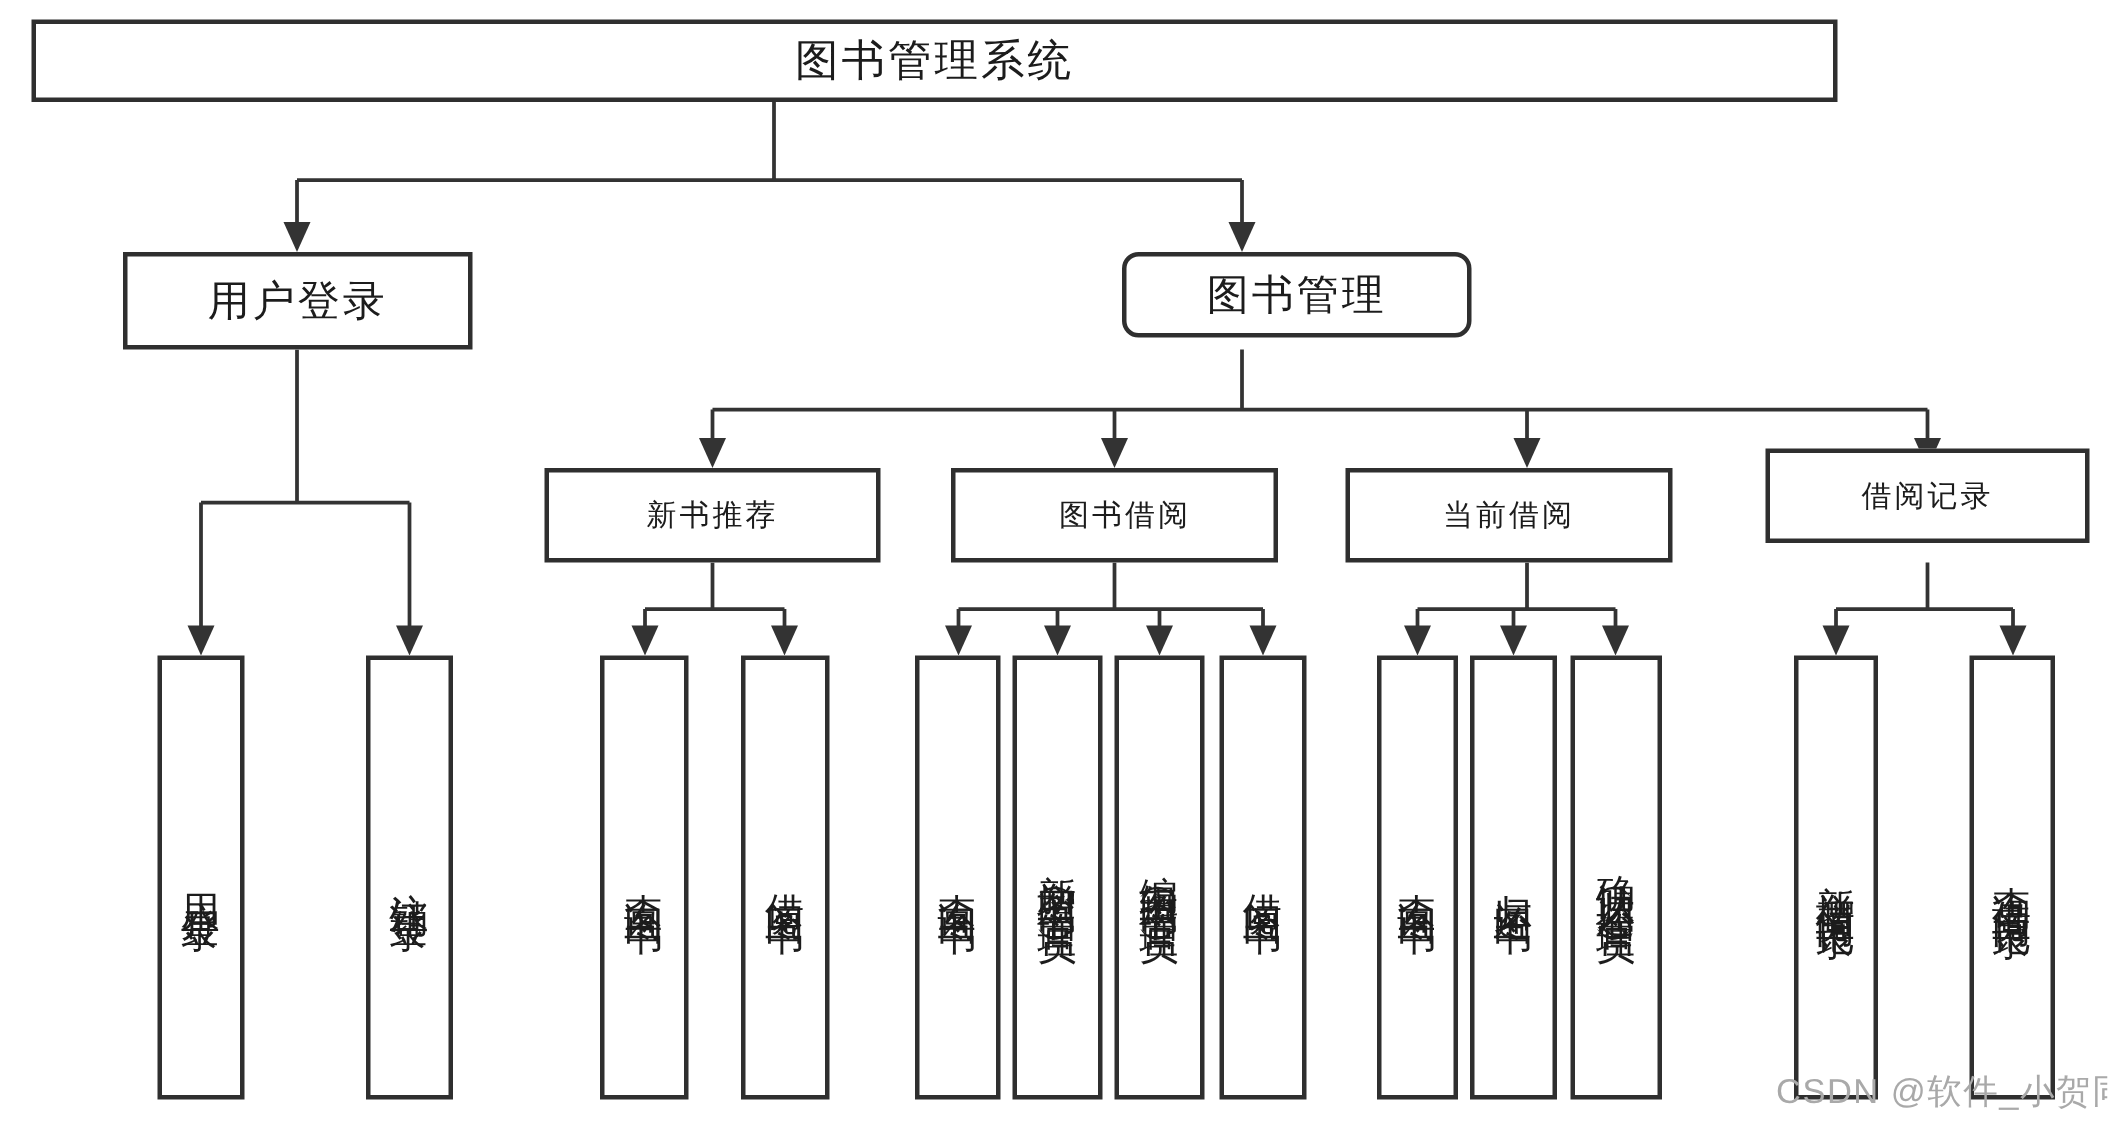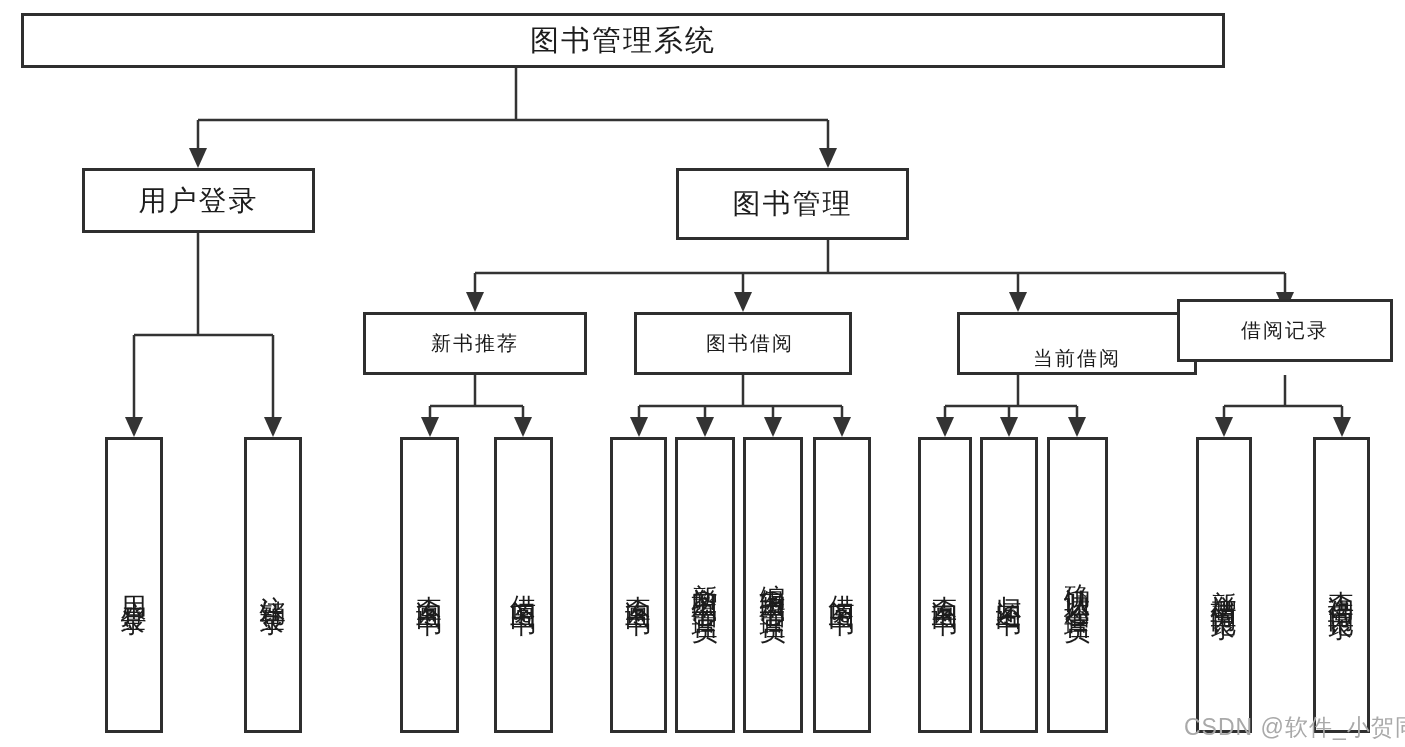--- a/index.html
+++ b/index.html
@@ -78,31 +78,31 @@
     </g>
   </svg>
 
   <div class="box h root-box" style="left:21px; top:13px; width:1204px; height:55px;">
     <span>图书管理系统</span>
   </div>
 
   <div class="box h lvl2-box" style="left:82px; top:168px; width:233px; height:65px;">
     <span>用户登录</span>
   </div>
-  <div class="box h lvl2-box" style="left:676px; top:168px; width:233px; height:72px;">
+  <div class="box h lvl2-box" style="left:748px; top:168px; width:233px; height:57px;border-radius:11px;">
     <span>图书管理</span>
   </div>
 
   <div class="box h lvl3-box" style="left:363px; top:312px; width:224px; height:63px;">
     <span>新书推荐</span>
   </div>
   <div class="box h lvl3-box" style="left:634px; top:312px; width:218px; height:63px;padding-left:14px;">
     <span>图书借阅</span>
   </div>
-  <div class="box h lvl3-box" style="left:957px; top:312px; width:240px; height:63px;align-items:flex-end;">
+  <div class="box h lvl3-box" style="left:897px; top:312px; width:218px; height:63px;">
     <span>当前借阅</span>
   </div>
   <div class="box h lvl3-box" style="left:1177px; top:299px; width:216px; height:63px;">
     <span>借阅记录</span>
   </div>
 
   <div class="box v" style="left:105px; top:437px; width:58px; height:296px;">
     <span>用户登录</span>
   </div>
   <div class="box v" style="left:244px; top:437px; width:58px; height:296px;">

